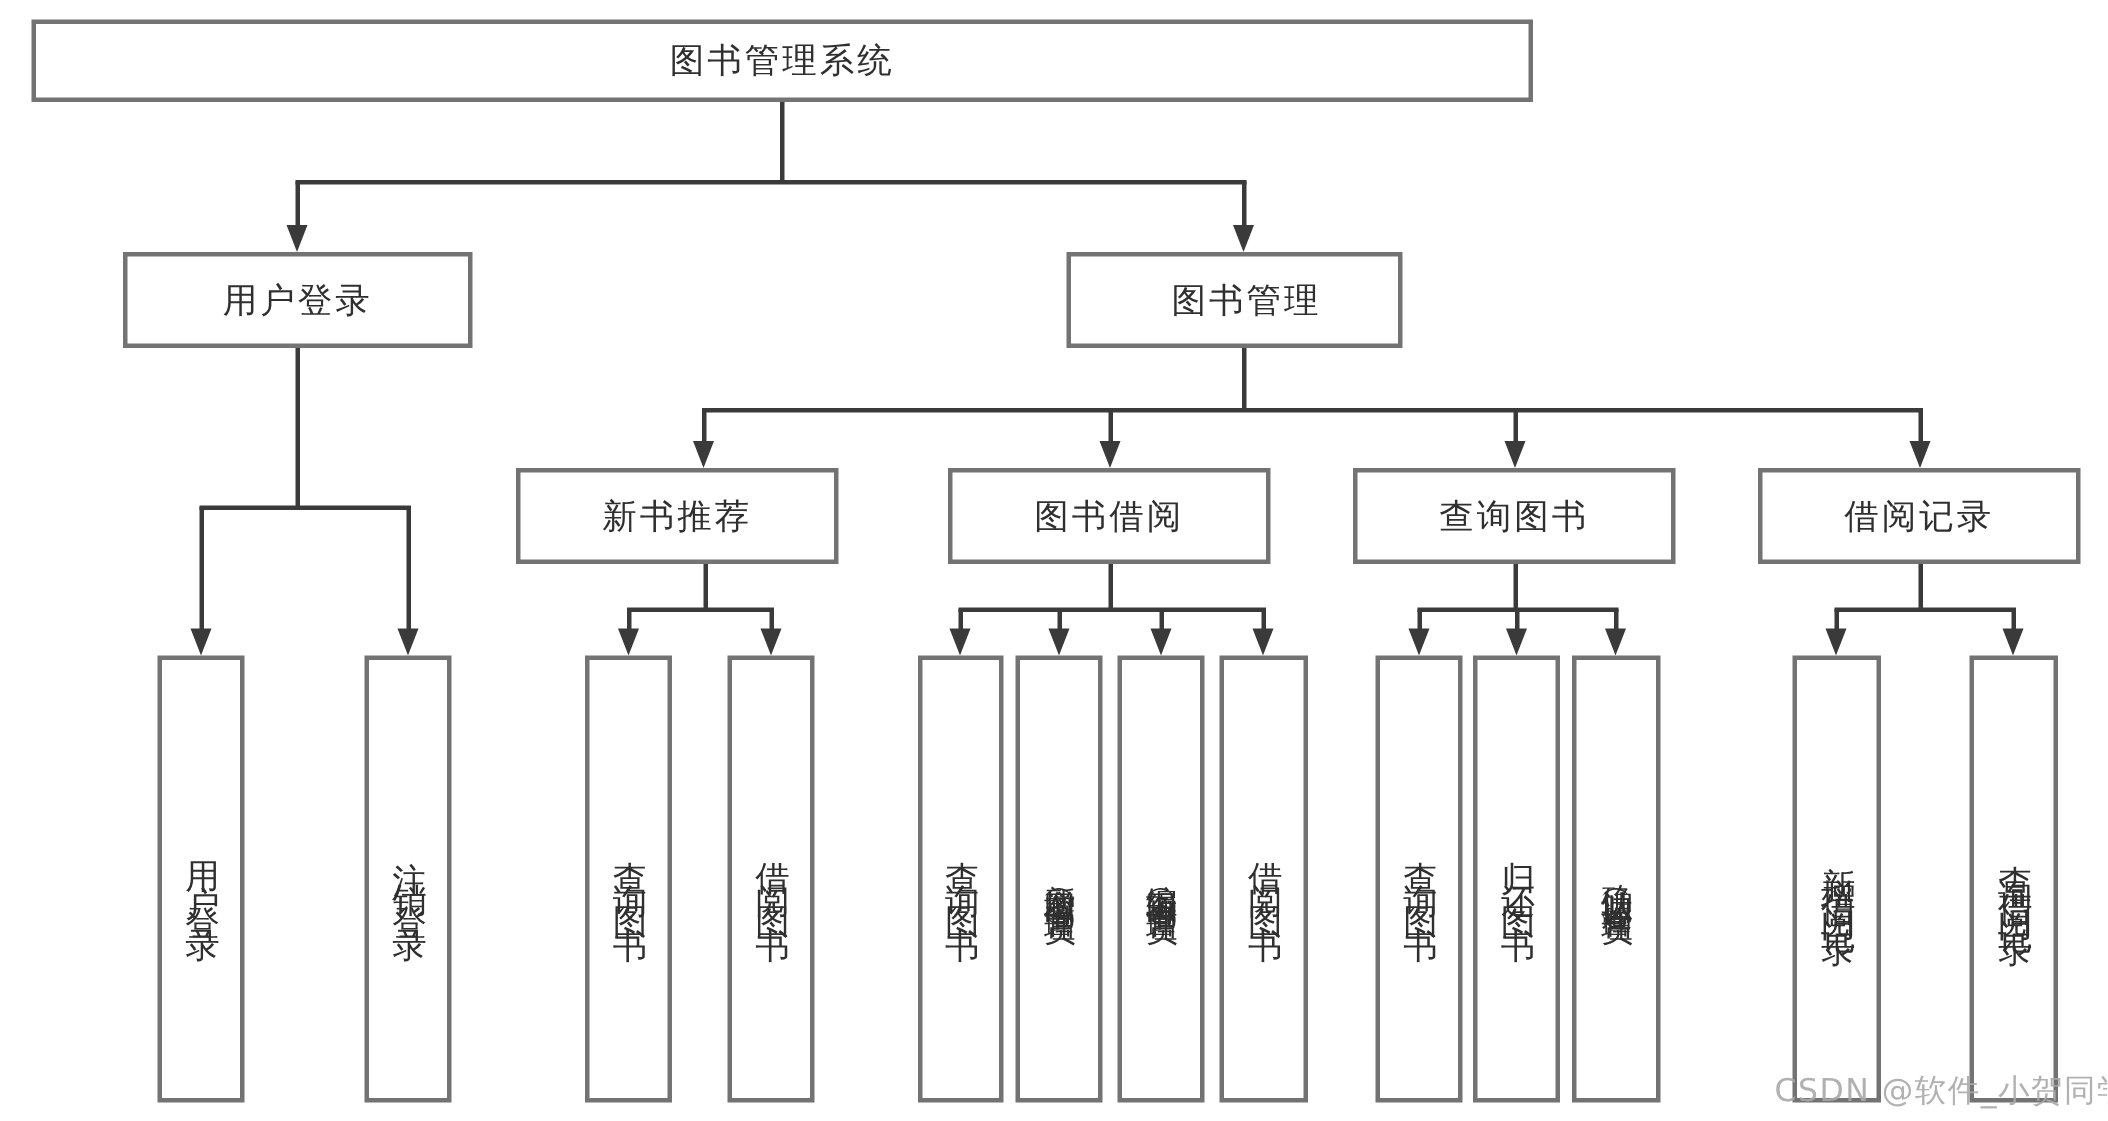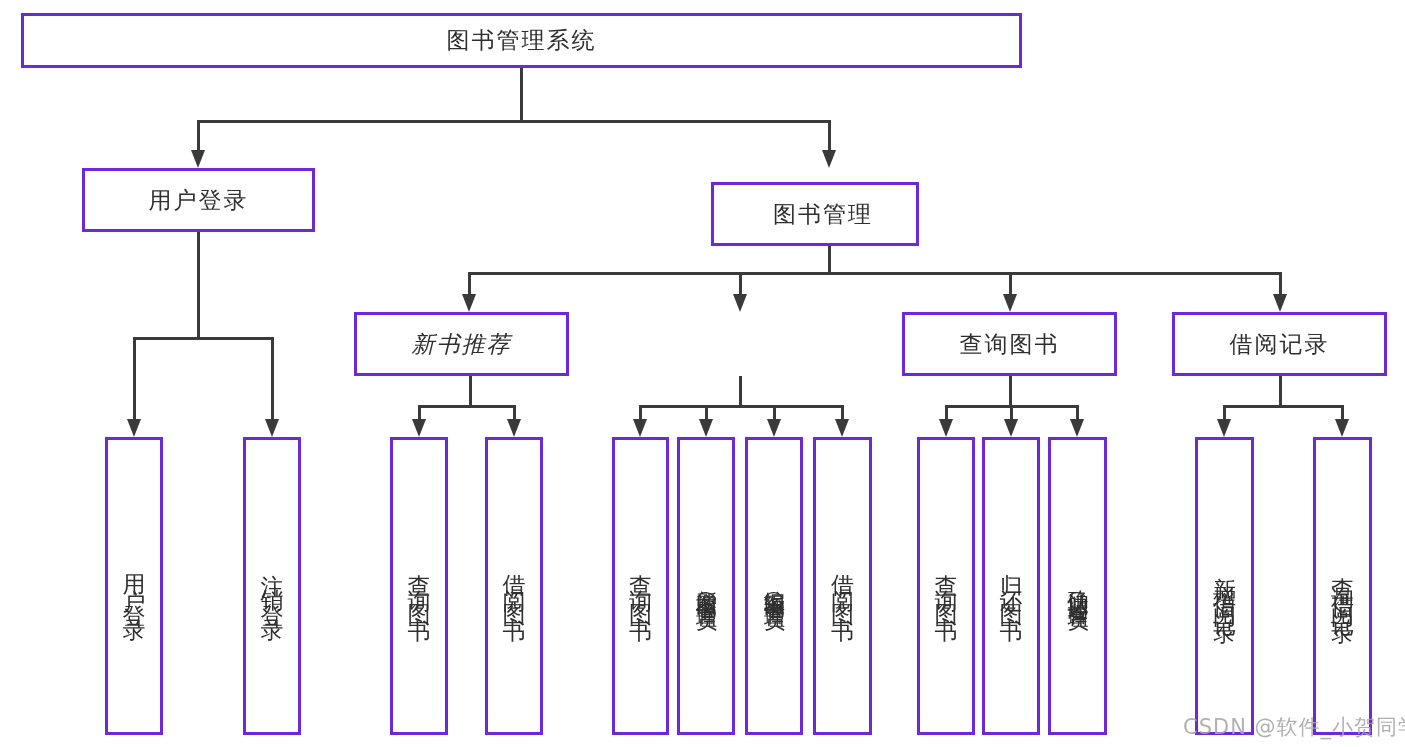--- a/index.html
+++ b/index.html
@@ -12,21 +12,21 @@
     width: 1405px;
     height: 747px;
     background: #ffffff;
     font-family: "DejaVu Sans", "Liberation Sans", sans-serif;
     overflow: hidden;
   }
   .box {
     position: absolute;
     box-sizing: border-box;
     background: #ffffff;
-    border: 3px solid #6d28d9;
+    border: 3px solid #737373;
     display: flex;
     align-items: center;
     justify-content: center;
     color: #2f2f2f;
     z-index: 2;
   }
   .hlabel {
     font-size: 23px;
     letter-spacing: 2px;
     white-space: nowrap;
@@ -72,26 +72,29 @@
 
 <div class="stage" id="stage">
 
   <div class="box" style="left:21px; top:13px; width:1001px; height:55px;">
     <span class="hlabel">图书管理系统</span>
   </div>
 
   <div class="box" style="left:82px; top:168px; width:233px; height:64px;">
     <span class="hlabel">用户登录</span>
   </div>
-  <div class="box" style="left:711px; top:182px; width:208px; height:64px;padding-left:16px;">
+  <div class="box" style="left:711px; top:168px; width:224px; height:64px;padding-left:16px;">
     <span class="hlabel">图书管理</span>
   </div>
 
-  <div class="box" style="left:354px; top:312px; width:215px; height:64px;font-style:italic;">
+  <div class="box" style="left:344px; top:312px; width:215px; height:64px;">
     <span class="hlabel">新书推荐</span>
+  </div>
+  <div class="box" style="left:632px; top:312px; width:215px; height:64px;">
+    <span class="hlabel">图书借阅</span>
   </div>
   <div class="box" style="left:902px; top:312px; width:215px; height:64px;">
     <span class="hlabel">查询图书</span>
   </div>
   <div class="box" style="left:1172px; top:312px; width:215px; height:64px;">
     <span class="hlabel">借阅记录</span>
   </div>
 
   <div class="box leaf" style="left:105px; top:437px; width:58px; height:298px;">
     <span class="vlabel s4">用户登录</span>

